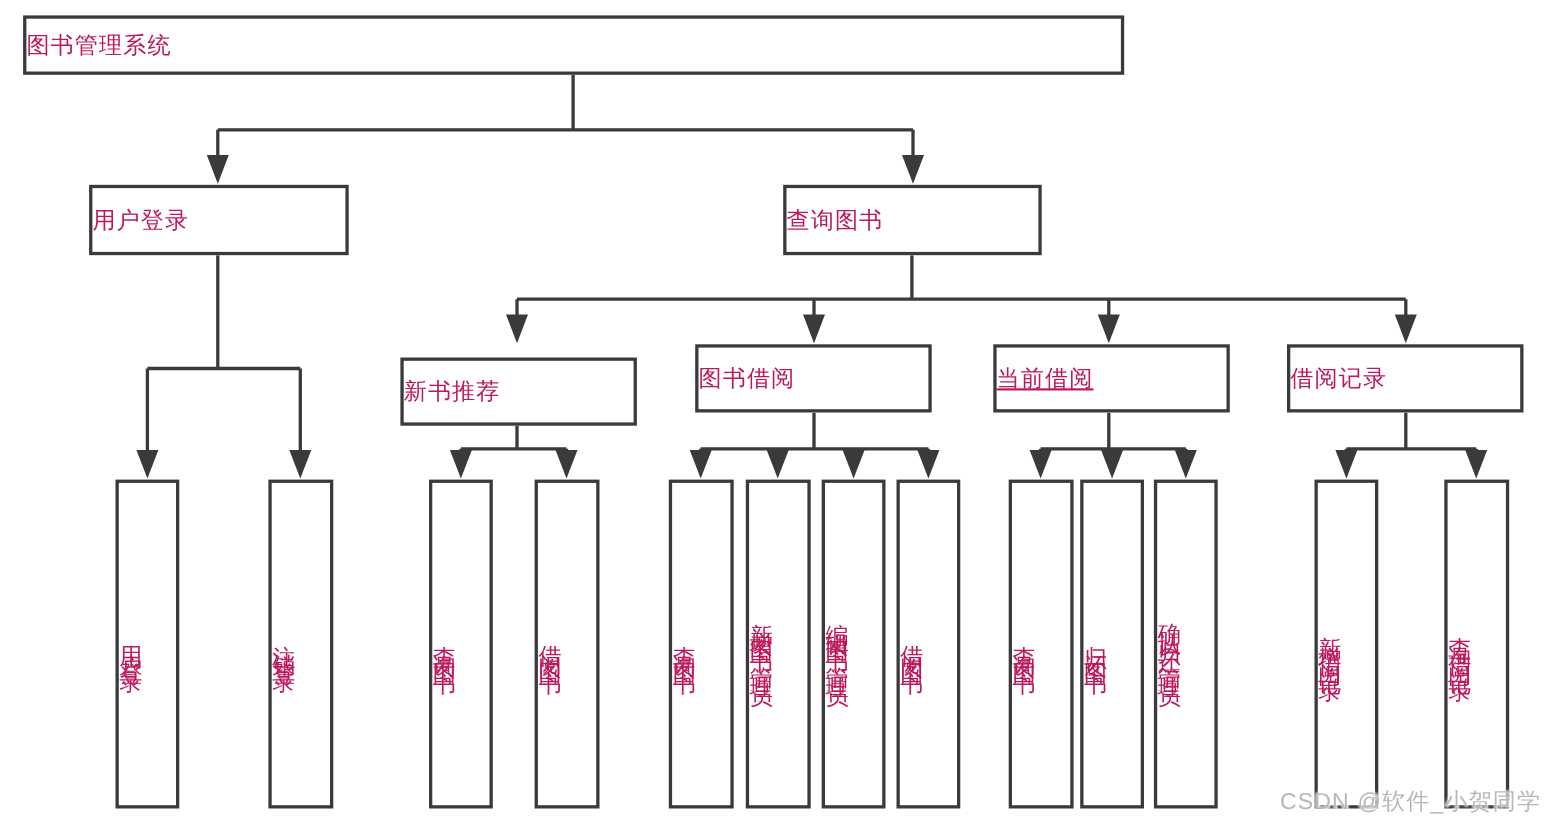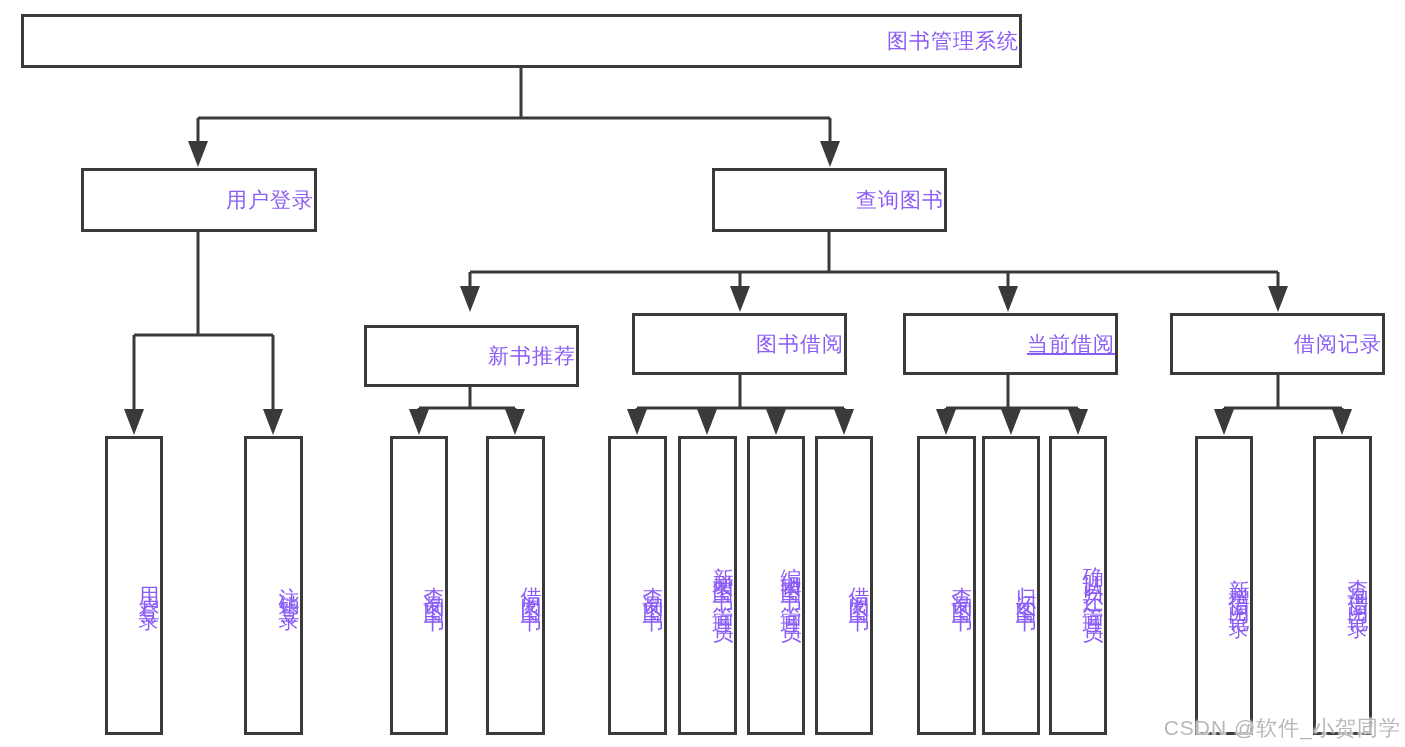--- a/index.html
+++ b/index.html
@@ -23,23 +23,23 @@
     height: 747px;
     z-index: 1;
   }
   .node {
     position: absolute;
     box-sizing: border-box;
     border: 3px solid #3a3a3a;
     background: #ffffff;
     display: flex;
     align-items: center;
-    justify-content: flex-end;
+    justify-content: flex-start;
     z-index: 2;
-    color: #8b5cf6;
+    color: #be185d;
     font-size: 21px;
     letter-spacing: 1px;
   }
   .node.leaf {
     z-index: 2;
   }
   .vtext {
     writing-mode: vertical-rl;
     text-orientation: mixed;
     letter-spacing: 8px;
@@ -118,21 +118,21 @@
   <div class="node" style="left:81px; top:168px; width:236px; height:64px;">
     <span>用户登录</span>
   </div>
   <div class="node" style="left:712px; top:168px; width:235px; height:64px;">
     <span>查询图书</span>
   </div>
 
   <div class="node" style="left:364px; top:325px; width:215px; height:62px;">
     <span>新书推荐</span>
   </div>
-  <div class="node" style="left:632px; top:313px; width:215px; height:62px;padding-left:40px;">
+  <div class="node" style="left:632px; top:313px; width:215px; height:62px;">
     <span>图书借阅</span>
   </div>
   <div class="node" style="left:903px; top:313px; width:215px; height:62px;text-decoration:underline;">
     <span>当前借阅</span>
   </div>
   <div class="node" style="left:1170px; top:313px; width:215px; height:62px;">
     <span>借阅记录</span>
   </div>
 
   <div class="node leaf" style="left:105px; top:436px; width:58px; height:299px;">

